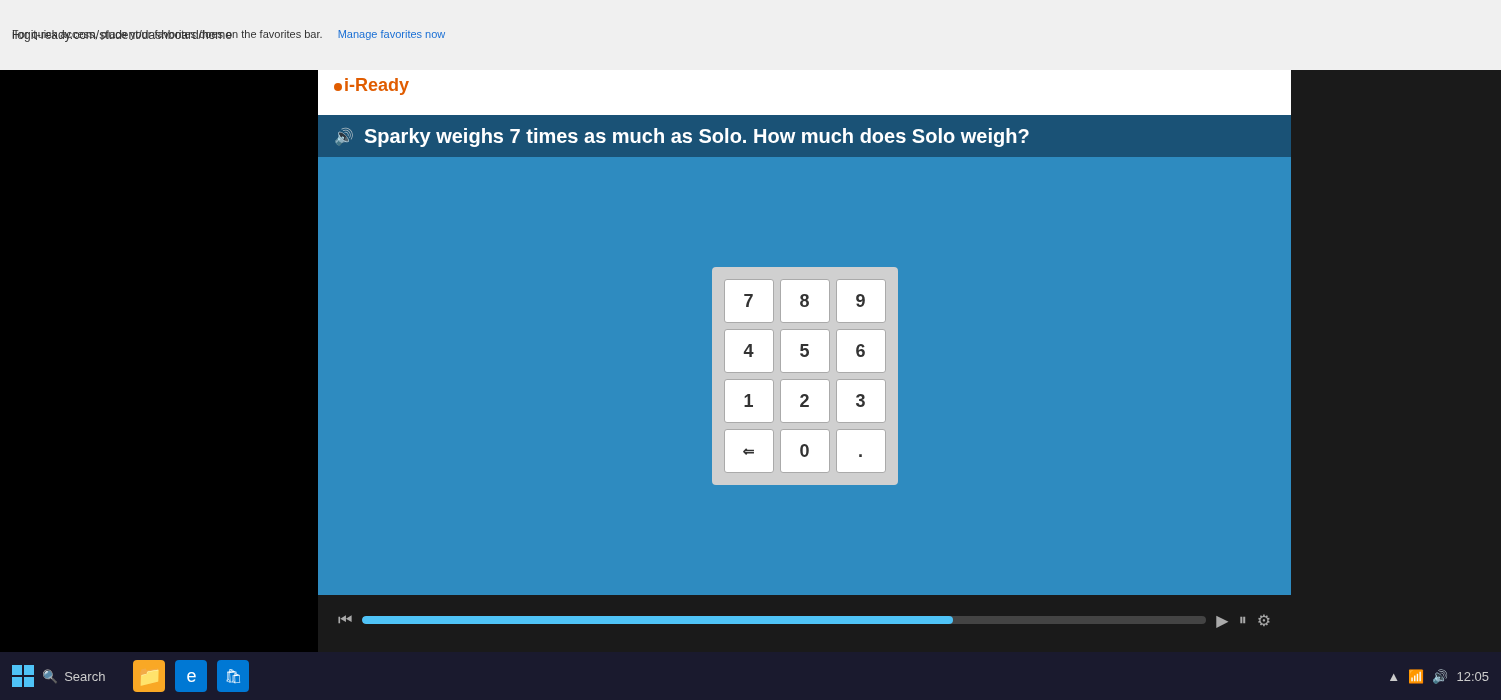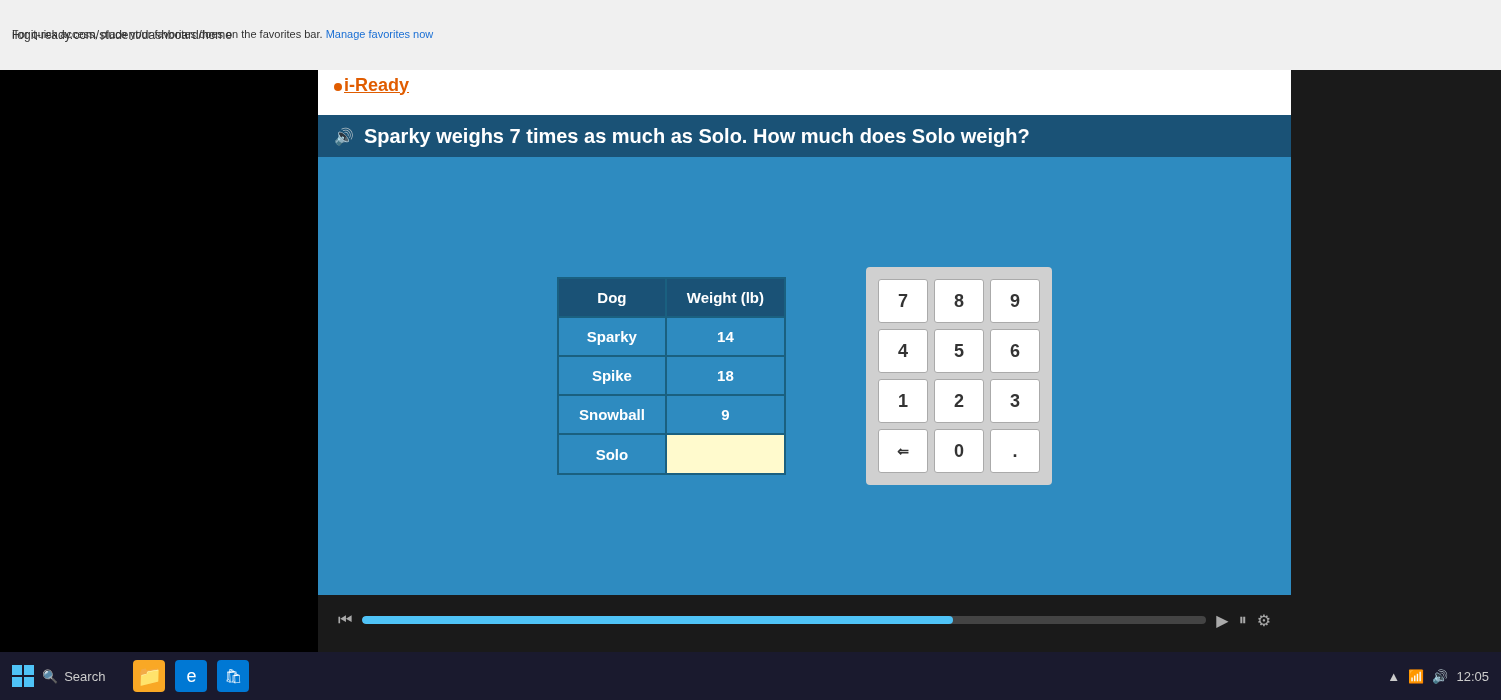--- a/index.html
+++ b/index.html
@@ -33,20 +33,21 @@
       font-size: 11px;
       color: #333;
       position: absolute;
       top: 28px;
       left: 12px;
     }
     .browser-favorites a {
       color: #1a6fd4;
       text-decoration: none;
       font-size: 11px;
+      margin-left: 12px;
     }
 
     
     .left-panel {
       position: absolute;
       top: 55px;
       left: 0;
       width: 318px;
       height: 620px;
       background: #000;
@@ -81,21 +82,20 @@
       height: 60px;
       background: #fff;
       display: flex;
       align-items: center;
       padding: 0 16px;
     }
     .iready-logo {
       font-size: 18px;
       font-weight: bold;
       color: #e05c00;
-      text-decoration: underline;
     }
     .iready-logo span {
       color: #e05c00;
     }
     .practice-title {
       position: absolute;
       top: 0;
       left: 50%;
       transform: translateX(-50%);
       font-size: 11px;
@@ -322,46 +322,20 @@
     </div>
   </div>
 
   <div class="question-bar">
     <span class="speaker-icon">🔊</span>
     <span class="question-text">Sparky weighs 7 times as much as Solo. How much does Solo weigh?</span>
   </div>
 
   <div class="blue-area">
 
-    <table class="dog-table">
-      <thead>
-        <tr>
-          <th>Dog</th>
-          <th>Weight (lb)</th>
-        </tr>
-      </thead>
-      <tbody>
-        <tr>
-          <td>Sparky</td>
-          <td>14</td>
-        </tr>
-        <tr>
-          <td>Spike</td>
-          <td>18</td>
-        </tr>
-        <tr>
-          <td>Snowball</td>
-          <td>9</td>
-        </tr>
-        <tr>
-          <td>Solo</td>
-          <td class="solo-input"></td>
-        </tr>
-      </tbody>
-    </table>
 
     <div class="number-pad">
       <button class="num-btn">7</button>
       <button class="num-btn">8</button>
       <button class="num-btn">9</button>
       <button class="num-btn">4</button>
       <button class="num-btn">5</button>
       <button class="num-btn">6</button>
       <button class="num-btn">1</button>
       <button class="num-btn">2</button>

